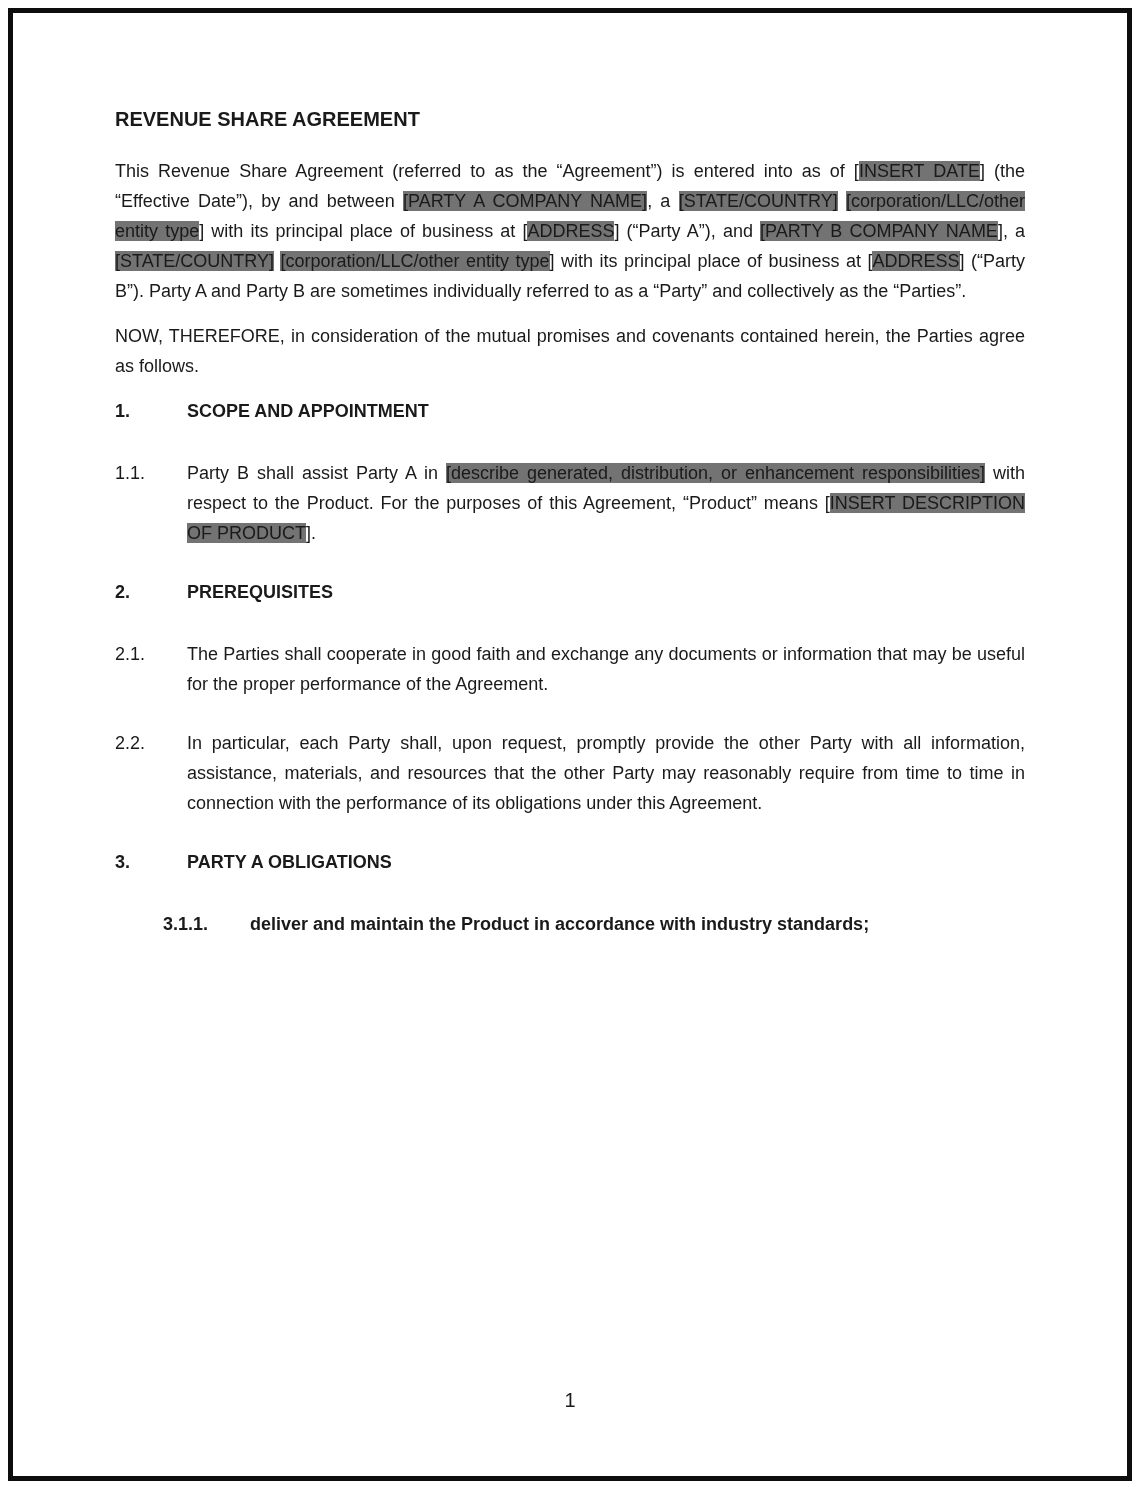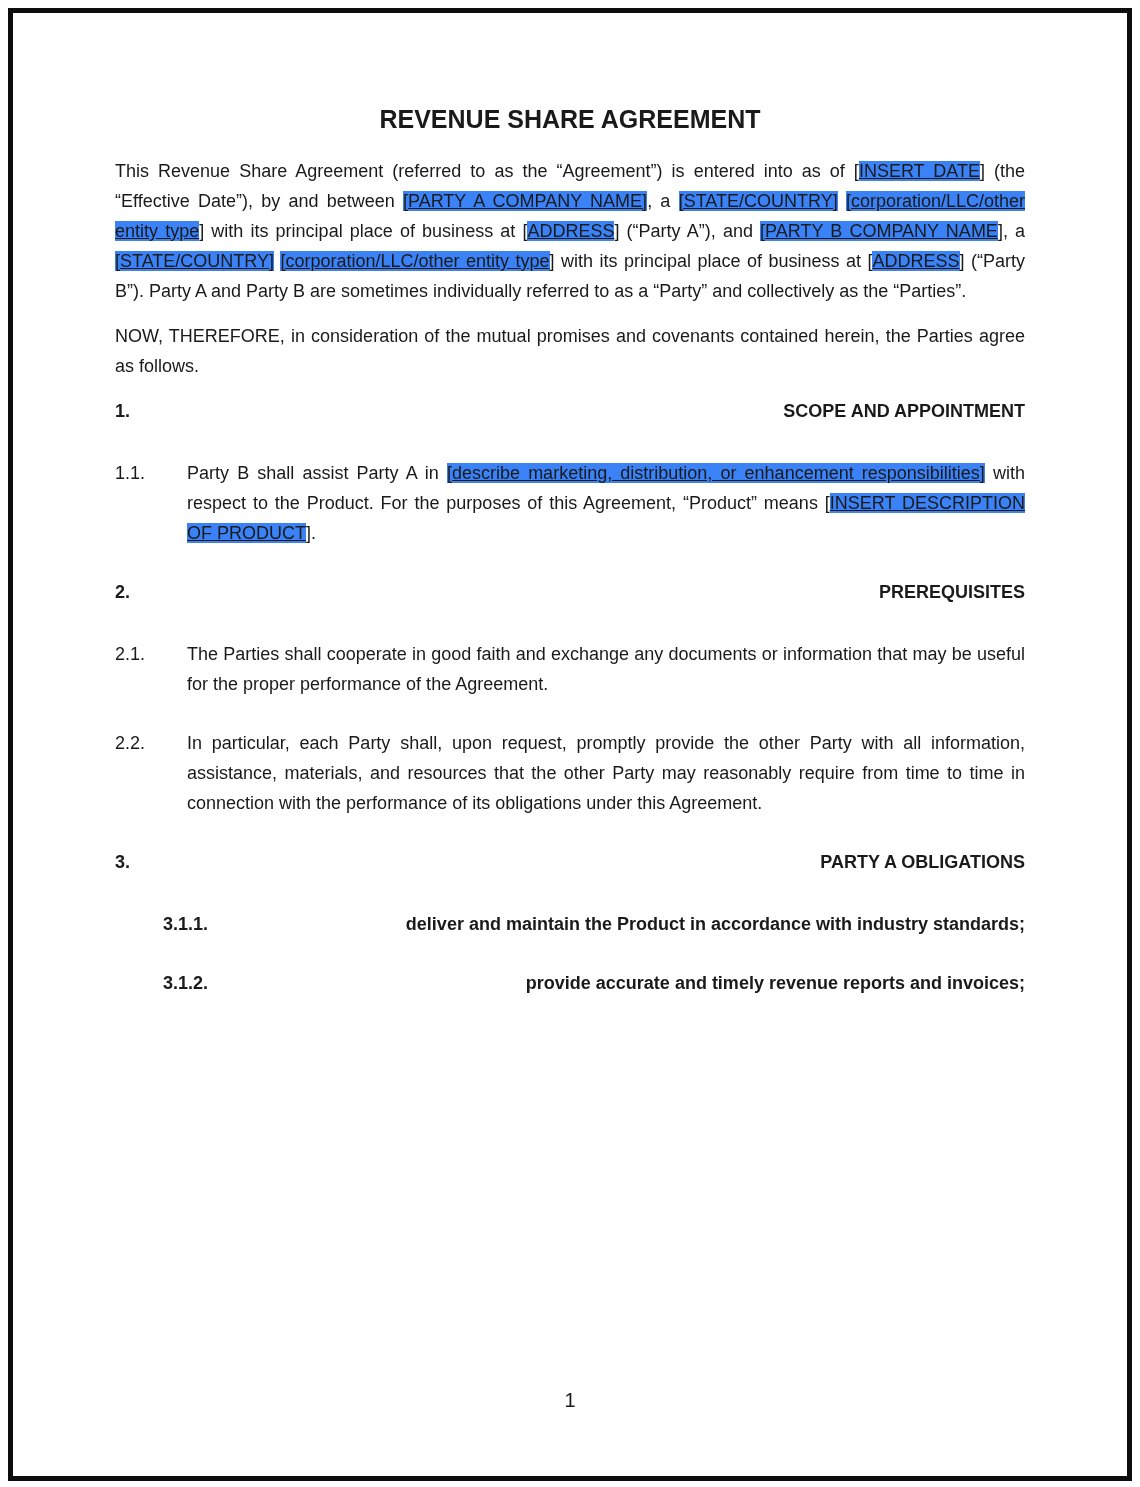--- a/index.html
+++ b/index.html
@@ -27,23 +27,22 @@
   }
   .content {
     position: absolute;
     left: 115px;
     right: 115px;
     top: 104px;
     font-size: 18px;
     line-height: 30px;
   }
   .doc-title {
-    text-align: center;
     font-weight: 700;
-    font-size: 25px;
+    font-size: 20px;
     margin: 0 0 22px 0;
   }
   .para {
     text-align: justify;
     margin: 0 0 15px 0;
   }
   .heading {
     display: flex;
     font-weight: 700;
     margin: 0 0 32px 0;
@@ -62,24 +61,24 @@
   }
   .subclause .num {
     flex: 0 0 87px;
   }
   .bodytext {
     flex: 1;
     text-align: justify;
   }
   .heading .bodytext,
   .subclause .bodytext {
-    text-align: right;
+    text-align: left;
   }
   .b { font-weight: 400; }
-  .hl { background-color: #3b82f6; text-decoration: underline; }
+  .hl { background-color: #737373; }
   .page-footer {
     position: absolute;
     left: 0;
     right: 0;
     top: 1386px;
     text-align: center;
     font-size: 20px;
     line-height: 28px;
     color: #1a1a1a;
   }
@@ -93,21 +92,21 @@
   <div class="doc-title">REVENUE SHARE AGREEMENT</div>
   <div>
       <p class="para"><span>This Revenue Share Agreement (referred to as the </span><span class="b">“Agreement”</span><span>) is entered into as of [</span><span class="hl">INSERT DATE</span><span>] (the </span><span class="b">“Effective Date”</span><span>), by and between </span><span class="hl">[PARTY A COMPANY NAME]</span><span>, a </span><span class="hl">[STATE/COUNTRY]</span><span> </span><span class="hl">[corporation/LLC/other entity type</span><span>] with its principal place of business at [</span><span class="hl">ADDRESS</span><span>] (</span><span class="b">“Party A”</span><span>), and </span><span class="hl">[PARTY B COMPANY NAME</span><span>], a </span><span class="hl">[STATE/COUNTRY]</span><span> </span><span class="hl">[corporation/LLC/other entity type</span><span>] with its principal place of business at [</span><span class="hl">ADDRESS</span><span>] (</span><span class="b">“Party B”</span><span>). Party A and Party B are sometimes individually referred to as a </span><span class="b">“Party”</span><span> and collectively as the </span><span class="b">“Parties”</span><span>.</span></p>
       <p class="para"><span>NOW, THEREFORE, in consideration of the mutual promises and covenants contained herein, the Parties agree as follows.</span></p>
       <div class="heading">
         <span class="num">1.</span>
         <span class="bodytext">SCOPE AND APPOINTMENT</span>
       </div>
       <div class="clause">
         <span class="num">1.1.</span>
-        <span class="bodytext"><span>Party B shall assist Party A in </span><span class="hl">[describe marketing, distribution, or enhancement responsibilities]</span><span> with respect to the Product. For the purposes of this Agreement, </span><span class="b">“Product”</span><span> means [</span><span class="hl">INSERT DESCRIPTION OF PRODUCT</span><span>].</span></span>
+        <span class="bodytext"><span>Party B shall assist Party A in </span><span class="hl">[describe generated, distribution, or enhancement responsibilities]</span><span> with respect to the Product. For the purposes of this Agreement, </span><span class="b">“Product”</span><span> means [</span><span class="hl">INSERT DESCRIPTION OF PRODUCT</span><span>].</span></span>
       </div>
       <div class="heading">
         <span class="num">2.</span>
         <span class="bodytext">PREREQUISITES</span>
       </div>
       <div class="clause">
         <span class="num">2.1.</span>
         <span class="bodytext"><span>The Parties shall cooperate in good faith and exchange any documents or information that may be useful for the proper performance of the Agreement.</span></span>
       </div>
       <div class="clause">
@@ -115,20 +114,16 @@
         <span class="bodytext"><span>In particular, each Party shall, upon request, promptly provide the other Party with all information, assistance, materials, and resources that the other Party may reasonably require from time to time in connection with the performance of its obligations under this Agreement.</span></span>
       </div>
       <div class="heading">
         <span class="num">3.</span>
         <span class="bodytext">PARTY A OBLIGATIONS</span>
       </div>
       <div class="subclause">
         <span class="num">3.1.1.</span>
         <span class="bodytext"><span>deliver and maintain the Product in accordance with industry standards;</span></span>
       </div>
-      <div class="subclause">
-        <span class="num">3.1.2.</span>
-        <span class="bodytext"><span>provide accurate and timely revenue reports and invoices;</span></span>
-      </div>
     </div>
 </div>
 
 <div class="page-footer">1</div>
 
 </body></html>

